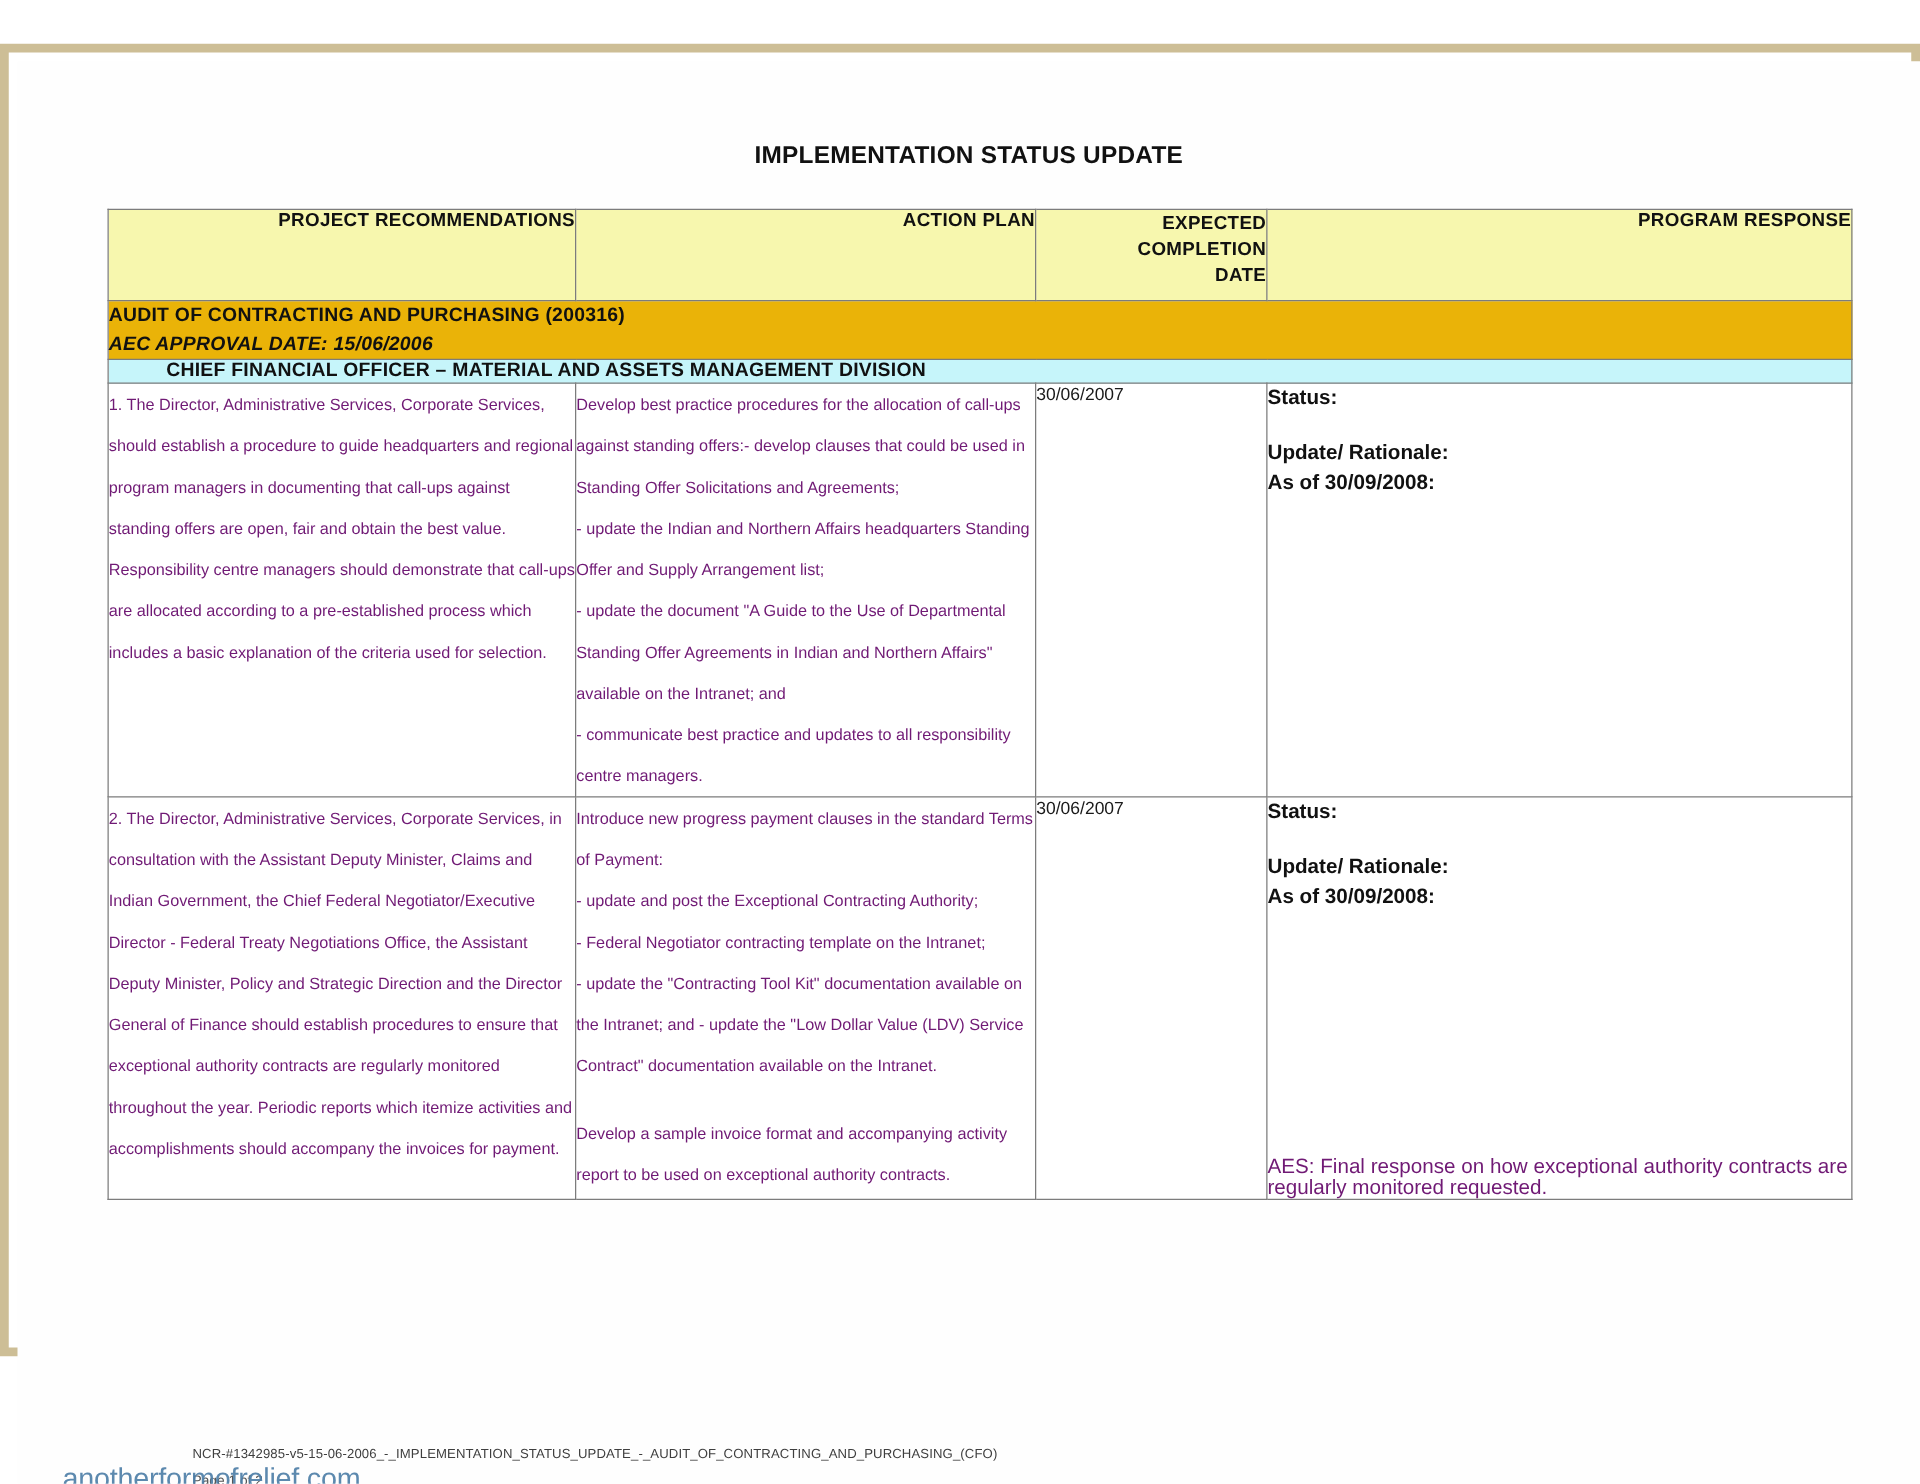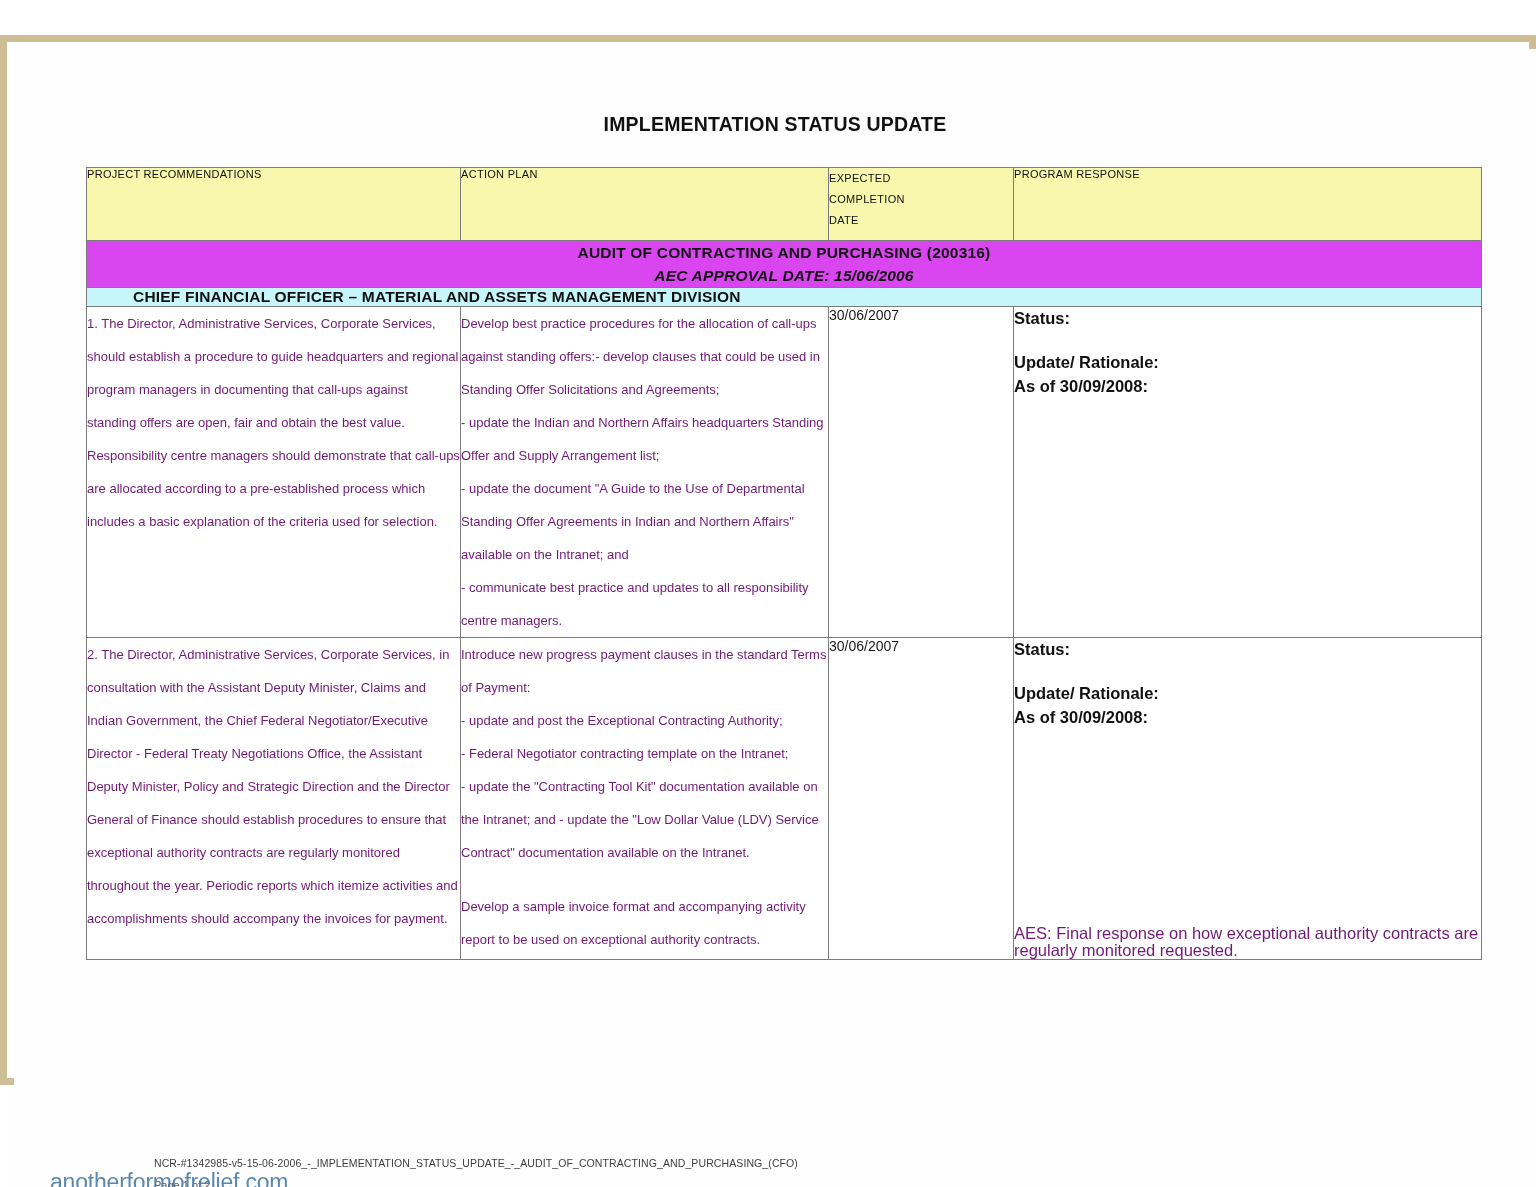--- a/index.html
+++ b/index.html
@@ -75,36 +75,35 @@
   }
 
   col.c1 { width: 374px; }
   col.c2 { width: 368px; }
   col.c3 { width: 185px; }
   col.c4 { width: 468px; }
 
   
   .hdr td {
     background: #f7f7ae;
-    text-align: left;
+    text-align: right;
     vertical-align: middle;
-    font-weight: normal;
-    font-size: 11px;
+    font-weight: bold;
+    font-size: 15px;
     letter-spacing: 0.3px;
     color: #111;
     height: 72px;
     padding: 4px 6px;
   }
   .hdr .multiline { line-height: 21px; }
 
   
   .band-orange td {
-    background: #d946ef;
+    background: #eab308;
     padding: 8px 10px 10px 12px;
-    text-align: center;
   }
   .band-orange .l1 {
     font-size: 15.5px;
     font-weight: bold;
     letter-spacing: 0.2px;
     color: #111;
     line-height: 23px;
   }
   .band-orange .l2 {
     font-size: 15.5px;

